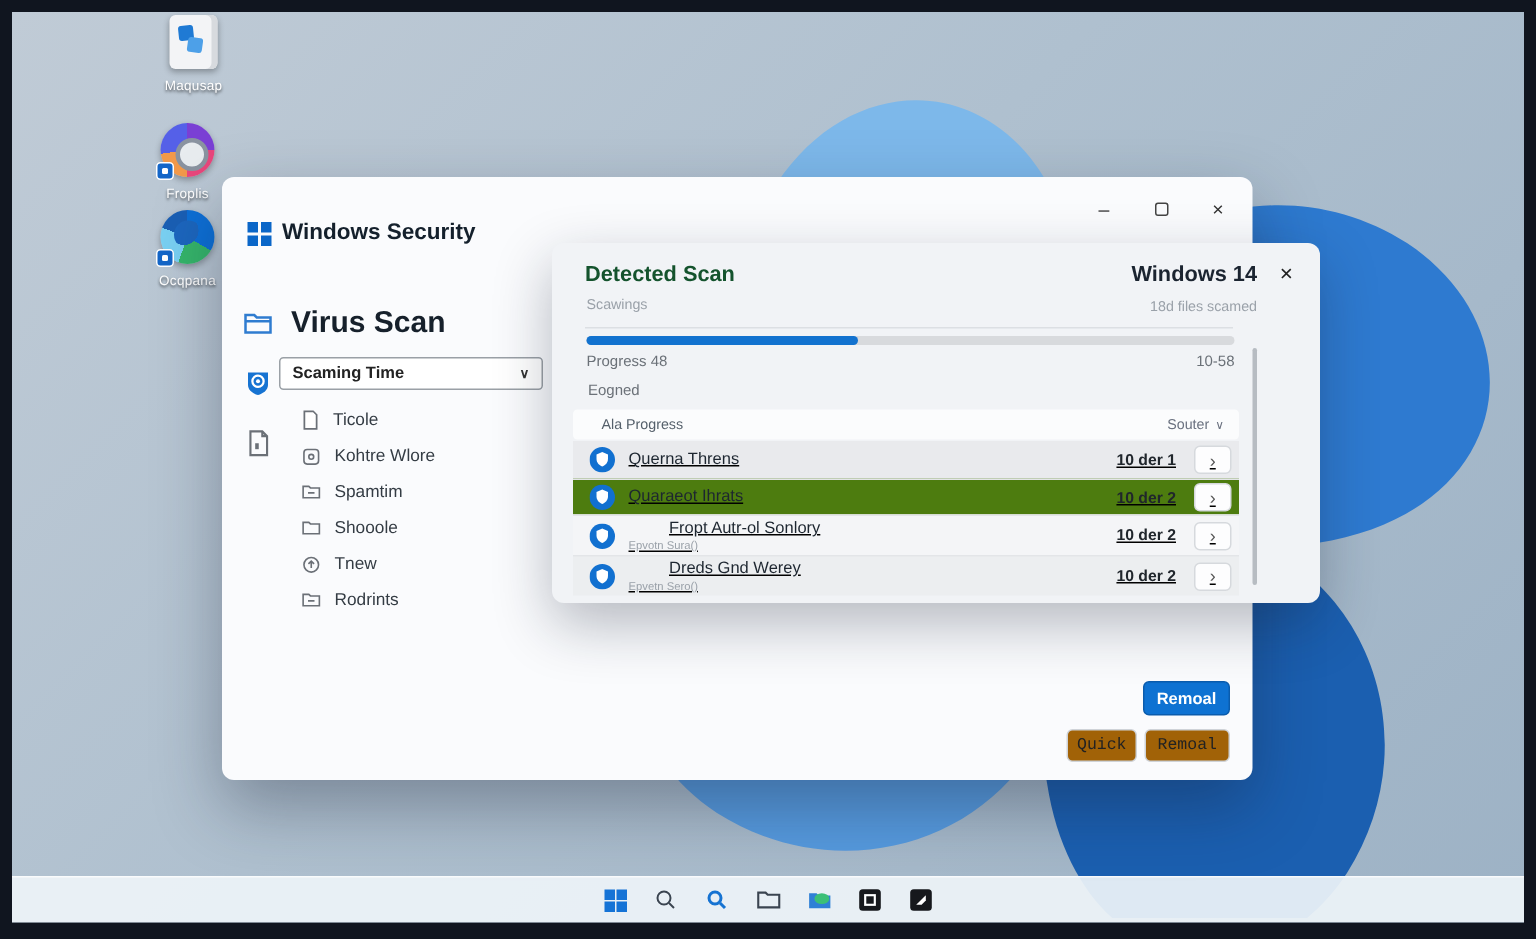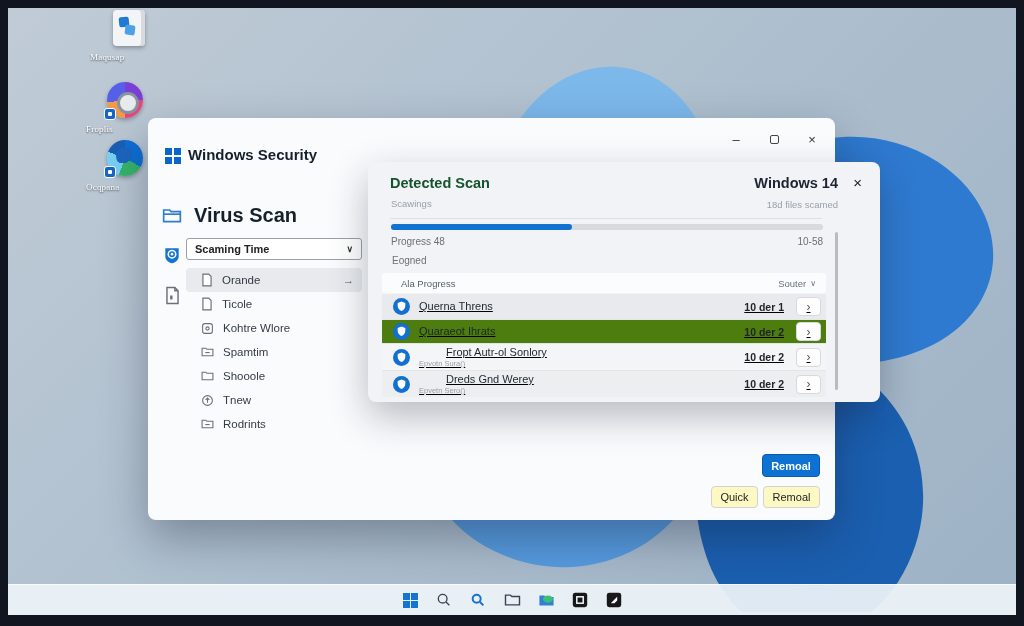--- a/index.html
+++ b/index.html
@@ -11,21 +11,21 @@
     -webkit-font-smoothing:antialiased;
   }
   .desktop {
     position:absolute; left:8px; top:8px; width:1008px; height:607px;
     background:linear-gradient(135deg,#c0cbd6 0%,#afc0cf 45%,#9db2c5 100%);
     overflow:hidden;
   }
   
   .bloom { position:absolute; left:370px; top:44px; width:650px; height:560px; z-index:1; }
   
-  .dicon { position:absolute; width:78px; z-index:2; cursor:default;font-family:Liberation Serif, serif; }
+  .dicon { position:absolute; width:78px; text-align:center; z-index:2; cursor:default; }
   .dicon .art { margin:0 auto 4px auto; position:relative; width:38px; height:38px; }
   .dicon .lbl { font-size:9px; color:#fff; text-shadow:0 1px 2px rgba(0,0,0,.65); letter-spacing:.2px; }
   .art-book { width:32px; height:36px; margin:0 auto; background:#f3f4f6; border-radius:4px;
     box-shadow:inset -4px 0 0 #d7dade, 0 2px 4px rgba(0,0,0,.3); position:relative; }
   .art-book::before { content:""; position:absolute; left:6px; top:7px; width:10px; height:10px;
     background:#1f7ad4; border-radius:2px; transform:rotate(-6deg); }
   .art-book::after { content:""; position:absolute; left:12px; top:15px; width:10px; height:10px;
     background:#4da0e8; border-radius:2px; transform:rotate(8deg); }
   .art-ring { width:36px; height:36px; margin:0 auto; border-radius:50%;
     background:conic-gradient(#7a3fd4 0 90deg,#e8467c 90deg 180deg,#f2994a 180deg 262deg,#5560e8 262deg 360deg);
@@ -65,21 +65,21 @@
   .sitem { height:24px; display:flex; align-items:center; gap:9px; padding:0 8px 0 15px;
     font-size:11.5px; color:#343c44; border-radius:4px; }
   .sitem.sel { background:#e8eaee; }
   .sitem .tr { margin-left:auto; color:#555; font-size:11px; }
   .sitem svg { flex:0 0 auto; }
   
   .btn { position:absolute; border-radius:4px; font-size:11px; display:flex; align-items:center;
     justify-content:center; cursor:default; }
   .btn-primary { left:614px; top:336px; width:58px; height:23px; background:#0e72d2; color:#fff;
     border:1px solid #0a5cad; font-weight:bold; }
-  .btn-plain { background:#fef9c3; border:1px solid #cfd3d8; color:#222; }
+  .btn-plain { background:#a16207; border:1px solid #cfd3d8; color:#222;font-family:Liberation Mono, monospace; }
   .btn-quick { left:563px; top:368px; width:47px; height:22px; }
   .btn-sec { left:615px; top:368px; width:57px; height:22px; }
   
   .panel { position:absolute; left:360px; top:154px; width:512px; height:240px; z-index:30;
     background:#f1f3f6; border-radius:8px; box-shadow:0 14px 38px rgba(20,30,50,.30); }
   .p-title { position:absolute; left:22px; top:13px; font-size:14.5px; font-weight:bold; color:#14532d; }
   .p-sub { position:absolute; left:23px; top:36px; font-size:9.5px; color:#9aa1a9; }
   .p-os { position:absolute; right:42px; top:13px; font-size:14.5px; font-weight:bold; color:#1b2430; }
   .p-close { position:absolute; right:18px; top:12px; font-size:15px; color:#222; cursor:default; }
   .p-files { position:absolute; right:42px; top:37px; font-size:9.5px; color:#9aa1a9; }
@@ -190,27 +190,20 @@
       </svg>
     </div>
 
     <div class="side">
       <div class="side-h">Virus Scan</div>
       <div class="drop">
         <span>Scaming Time</span>
         <span class="chev">∨</span>
       </div>
       <div class="slist">
-        <div class="sitem sel">
-          <svg width="12" height="14" viewBox="0 0 20 24">
-              <path d="M3 2 h10 l4 4 v16 h-14 z" fill="#fff" stroke="#6b7077" stroke-width="2"></path>
-            </svg>
-          <span>Orande</span>
-          <span class="tr">→</span>
-        </div>
         <div class="sitem">
           <svg width="12" height="14" viewBox="0 0 20 24">
               <path d="M3 2 h10 l4 4 v16 h-14 z" fill="#fff" stroke="#6b7077" stroke-width="2"></path>
             </svg>
           <span>Ticole</span>
         </div>
         <div class="sitem">
           <svg width="13" height="13" viewBox="0 0 24 24">
               <rect x="3" y="3" width="18" height="18" rx="4" fill="none" stroke="#6b7077" stroke-width="2"></rect>
               <circle cx="12" cy="12" r="3" fill="none" stroke="#6b7077" stroke-width="2"></circle>

